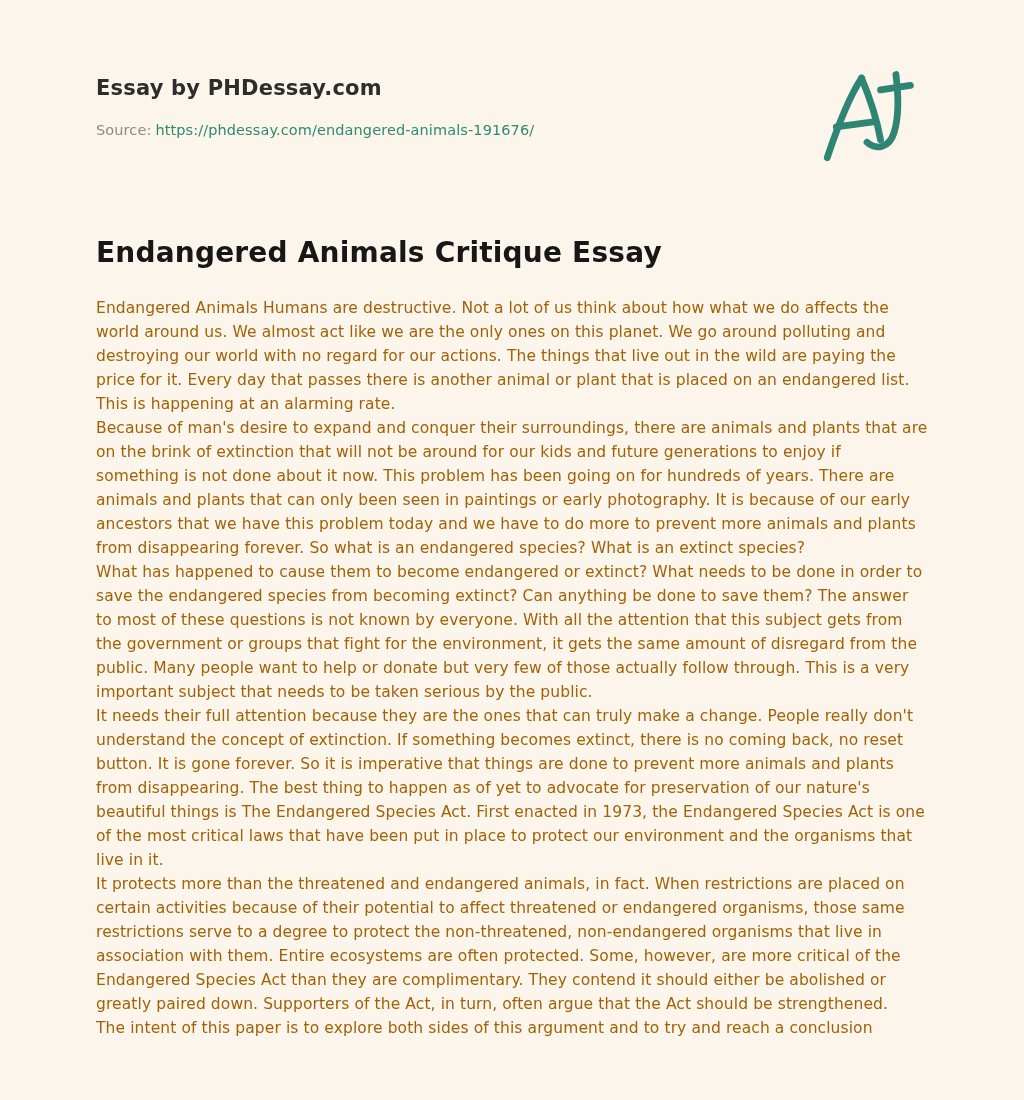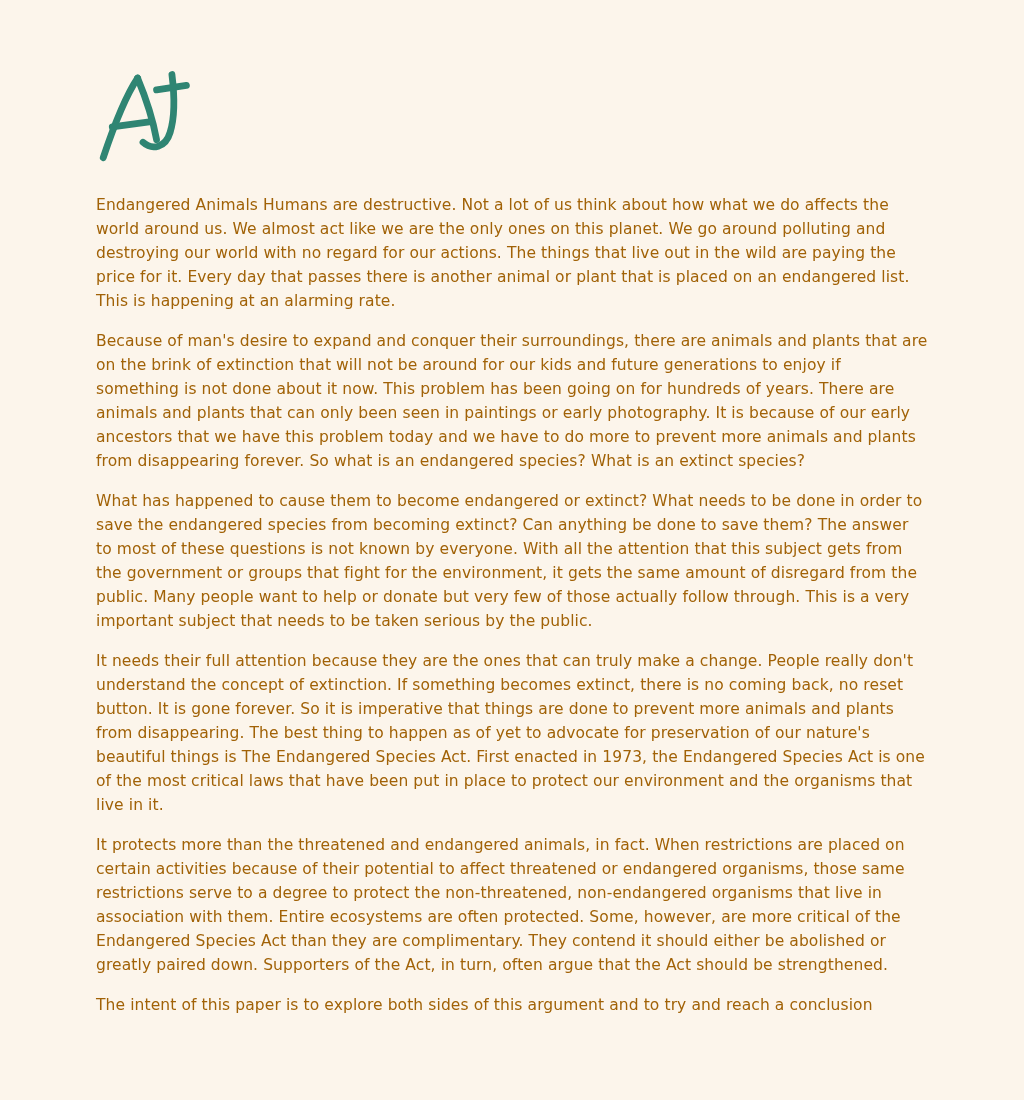--- a/index.html
+++ b/index.html
@@ -50,40 +50,47 @@
     color: #171717;
     letter-spacing: 0.2px;
   }
   .paragraphs { margin-top: 27px; }
   .para {
     font-size: 15.5px;
     line-height: 24px;
     color: #a16207;
     letter-spacing: 0.1px;
   }
-  .para + .para { margin-top: 16px; }
+  .para + .para { }
 </style>
 </head>
 <body>
 
 <div class="content">
 
   <div class="header-row">
+    <div class="header-left">
+      <div class="header-title">Essay by PHDessay.com</div>
+      <div class="source-line">
+        <span>Source:</span><a href="#">https://phdessay.com/endangered-animals-191676/</a>
+      </div>
+    </div>
 
     <div class="logo">
       <svg viewBox="0 0 104 106" width="94" height="98" fill="none" stroke="#2f8573" stroke-width="7.5" stroke-linecap="round" stroke-linejoin="round">
         <path d="M8 98 C20 62 34 28 46 10"></path>
         <path d="M46 10 C56 34 63 56 67 78"></path>
         <path d="M18 64 L61 58"></path>
         <path d="M84 6 C87 30 87 54 82 70 C77 87 62 90 52 81"></path>
         <path d="M67 23 L100 18"></path>
       </svg>
     </div>
   </div>
 
+  <h1 class="essay-title">Endangered Animals Critique Essay</h1>
 
   <div class="paragraphs" id="paragraphs">
       <p class="para">Endangered Animals Humans are destructive. Not a lot of us think about how what we do affects the world around us. We almost act like we are the only ones on this planet. We go around polluting and destroying our world with no regard for our actions. The things that live out in the wild are paying the price for it. Every day that passes there is another animal or plant that is placed on an endangered list. This is happening at an alarming rate.</p>
       <p class="para">Because of man's desire to expand and conquer their surroundings, there are animals and plants that are on the brink of extinction that will not be around for our kids and future generations to enjoy if something is not done about it now. This problem has been going on for hundreds of years. There are animals and plants that can only been seen in paintings or early photography. It is because of our early ancestors that we have this problem today and we have to do more to prevent more animals and plants from disappearing forever. So what is an endangered species? What is an extinct species?</p>
       <p class="para">What has happened to cause them to become endangered or extinct? What needs to be done in order to save the endangered species from becoming extinct? Can anything be done to save them? The answer to most of these questions is not known by everyone. With all the attention that this subject gets from the government or groups that fight for the environment, it gets the same amount of disregard from the public. Many people want to help or donate but very few of those actually follow through. This is a very important subject that needs to be taken serious by the public.</p>
       <p class="para">It needs their full attention because they are the ones that can truly make a change. People really don't understand the concept of extinction. If something becomes extinct, there is no coming back, no reset button. It is gone forever. So it is imperative that things are done to prevent more animals and plants from disappearing. The best thing to happen as of yet to advocate for preservation of our nature's beautiful things is The Endangered Species Act. First enacted in 1973, the Endangered Species Act is one of the most critical laws that have been put in place to protect our environment and the organisms that live in it.</p>
       <p class="para">It protects more than the threatened and endangered animals, in fact. When restrictions are placed on certain activities because of their potential to affect threatened or endangered organisms, those same restrictions serve to a degree to protect the non-threatened, non-endangered organisms that live in association with them. Entire ecosystems are often protected. Some, however, are more critical of the Endangered Species Act than they are complimentary. They contend it should either be abolished or greatly paired down. Supporters of the Act, in turn, often argue that the Act should be strengthened.</p>
       <p class="para">The intent of this paper is to explore both sides of this argument and to try and reach a conclusion</p>
     </div>
 

